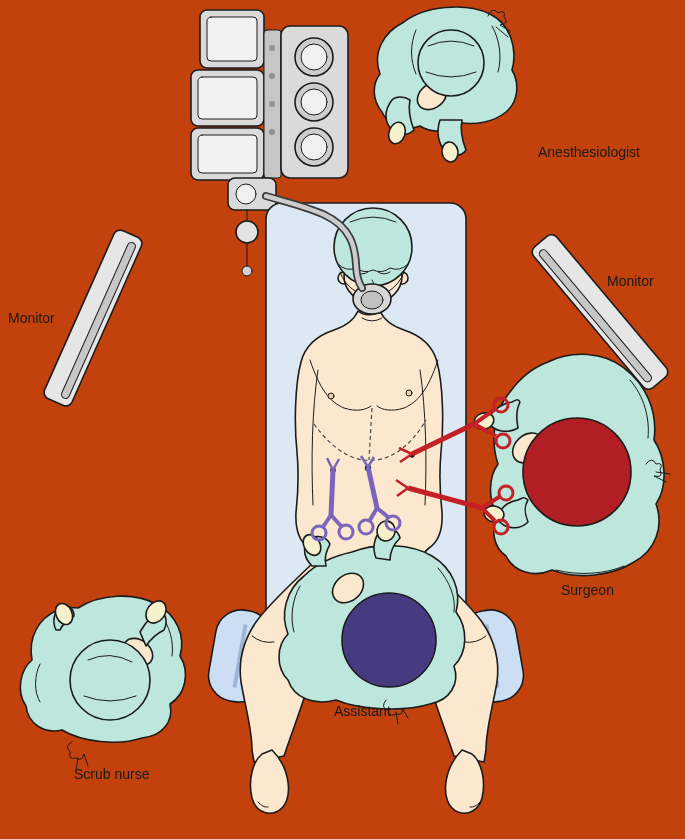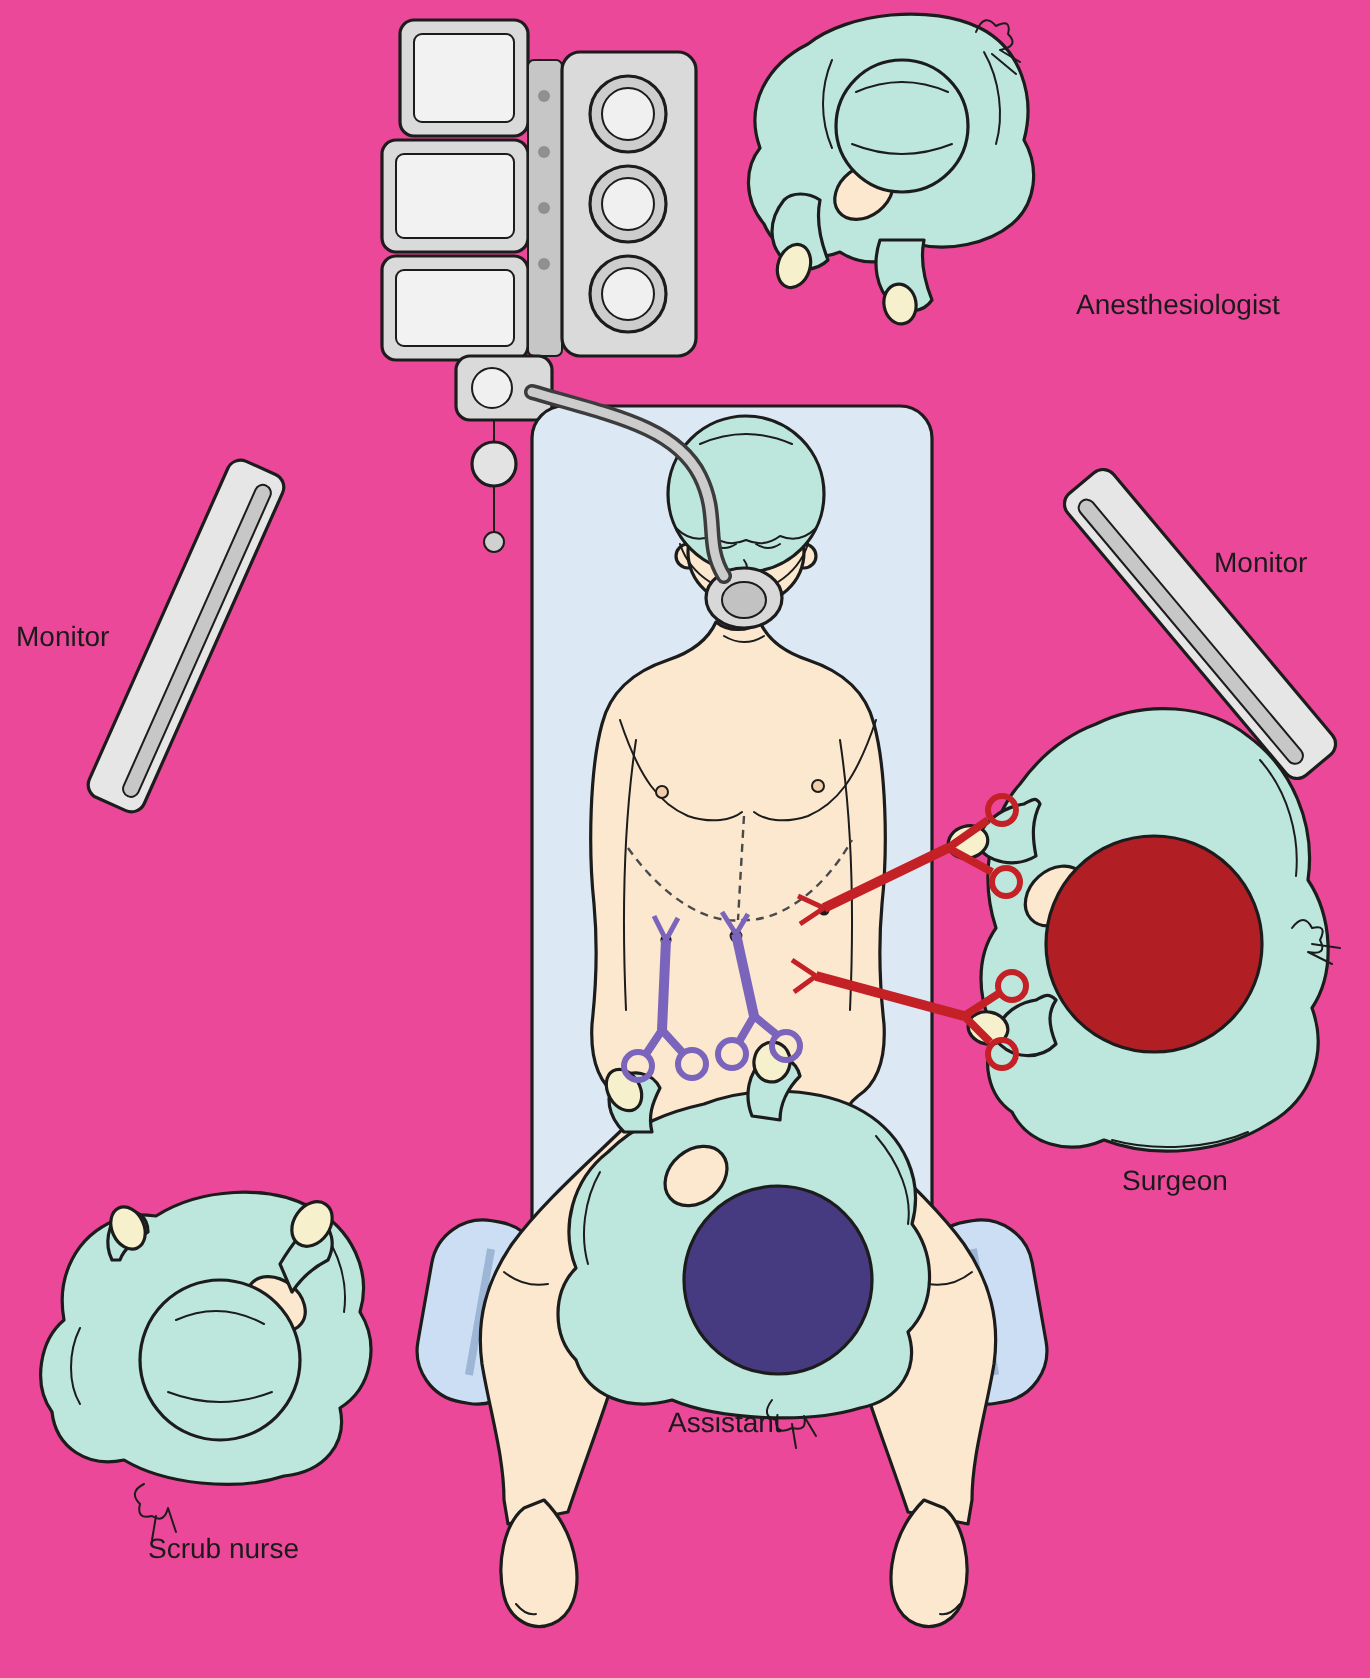--- a/index.html
+++ b/index.html
@@ -1,16 +1,16 @@
 <!DOCTYPE html>
 <html><head>
 <meta charset="utf-8">
 <style>
   html,body { margin:0; padding:0; background:#ffffff; }
-  .canvas { position:relative; width:685px; height:839px; background:#ec4899; overflow:hidden; }
+  .canvas { position:relative; width:685px; height:839px; background:#c2410c; overflow:hidden; }
   svg { display:block; }
   .o  { stroke:#1c1c1c; stroke-width:1.6; stroke-linejoin:round; stroke-linecap:round; }
   .o2 { stroke:#1c1c1c; stroke-width:1;   stroke-linejoin:round; stroke-linecap:round; }
   .nofill { fill:none; }
   .dash { fill:none; stroke:#4a4a4a; stroke-width:1.2; stroke-dasharray:4 3; }
   text { font-family:"Liberation Sans","DejaVu Sans",sans-serif; font-size:14px; fill:#1a1a1a; }
 </style>
 </head>
 <body>
 

